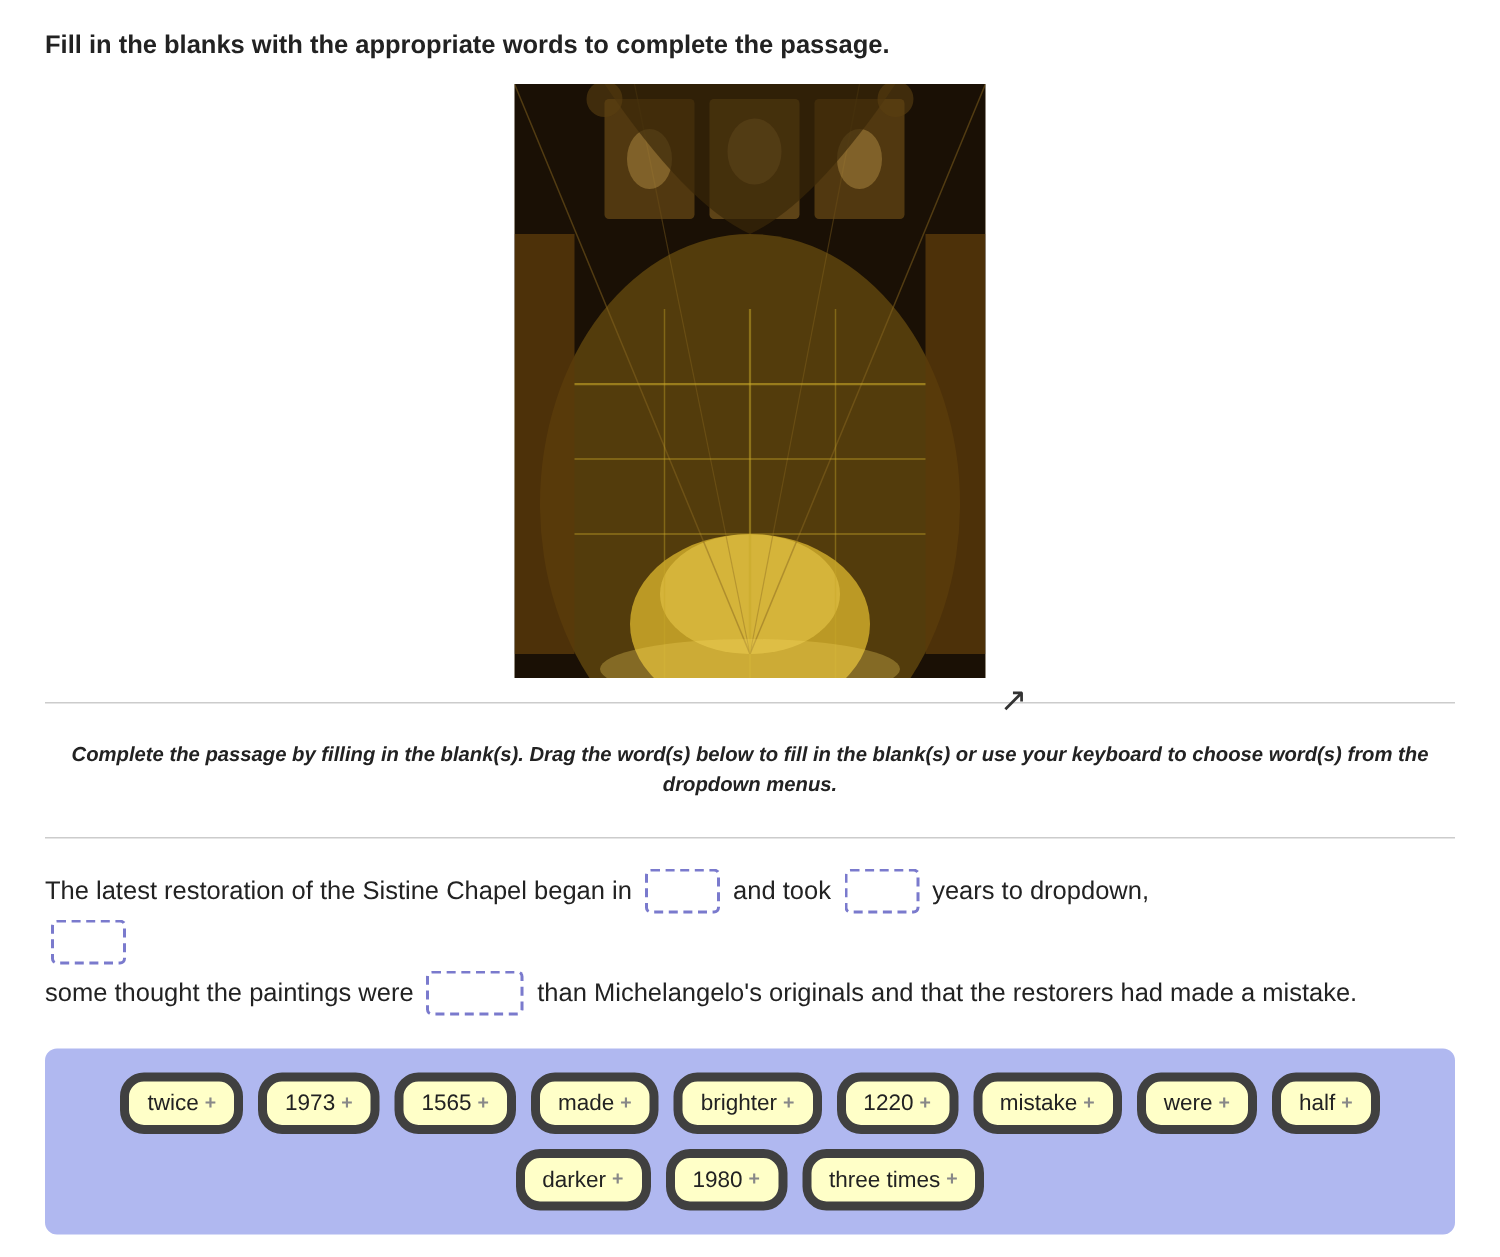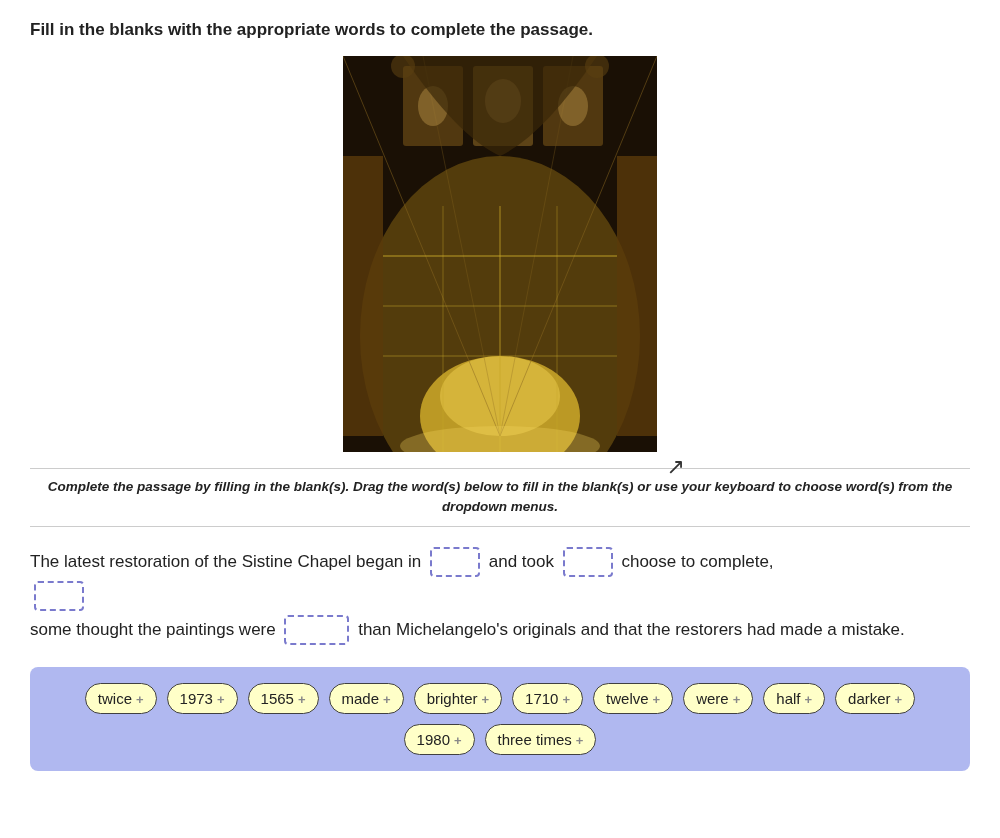--- a/index.html
+++ b/index.html
@@ -44,21 +44,21 @@
       position: absolute;
       bottom: -28px;
       right: -28px;
       font-size: 22px;
       color: #333;
       cursor: pointer;
     }
     .instruction-box {
       border-top: 1px solid #ccc;
       border-bottom: 1px solid #ccc;
-      padding: 8px 12px;
+      padding: 24px 12px;
       margin-bottom: 18px;
       font-size: 13.5px;
       font-style: italic;
       font-weight: bold;
       text-align: center;
       color: #222;
       line-height: 1.5;
     }
     .passage {
       font-size: 17px;
@@ -86,27 +86,27 @@
       background: #b0b8f0;
       border-radius: 8px;
       padding: 16px 20px;
       display: flex;
       flex-wrap: wrap;
       gap: 10px;
       justify-content: center;
     }
     .word-chip {
       background: #ffffc8;
-      border: 1px solid #404040;
+      border: 6px solid #404040;
       border-radius: 16px;
       padding: 6px 12px;
       font-size: 15px;
       cursor: pointer;
       display: inline-flex;
-      align-items: flex-end;
+      align-items: flex-start;
       gap: 4px;
       white-space: nowrap;
     }
     .word-chip .plus {
       color: #888;
       font-size: 13px;
       font-weight: bold;
     }
     .image-wrapper {
       position: relative;
@@ -168,21 +168,21 @@
   </div>
 </div>
 
 <div class="instruction-box">Complete the passage by filling in the blank(s). Drag the word(s) below to fill in the blank(s) or use your keyboard to choose word(s) from the dropdown menus.</div>
 
 <div class="passage">
   <span>The latest restoration of the Sistine Chapel began in</span>
   <span class="blank blank-sm"></span>
   <span>and took</span>
   <span class="blank blank-sm"></span>
-  <span>choose to complete,</span>
+  <span>years to dropdown,</span>
   <br>
   <span class="blank blank-sm"></span>
   <br>
   <span>some thought the paintings were</span>
   <span class="blank blank-md"></span>
   <span>than Michelangelo's originals and that the restorers had made a mistake.</span>
 </div>
 
 <div class="word-bank">
 <div class="word-chip">
@@ -199,25 +199,25 @@
     </div>
     <div class="word-chip">
       <span>made</span>
       <span class="plus">+</span>
     </div>
     <div class="word-chip">
       <span>brighter</span>
       <span class="plus">+</span>
     </div>
     <div class="word-chip">
-      <span>1710</span>
-      <span class="plus">+</span>
-    </div>
-    <div class="word-chip">
-      <span>twelve</span>
+      <span>1220</span>
+      <span class="plus">+</span>
+    </div>
+    <div class="word-chip">
+      <span>mistake</span>
       <span class="plus">+</span>
     </div>
     <div class="word-chip">
       <span>were</span>
       <span class="plus">+</span>
     </div>
     <div class="word-chip">
       <span>half</span>
       <span class="plus">+</span>
     </div>

